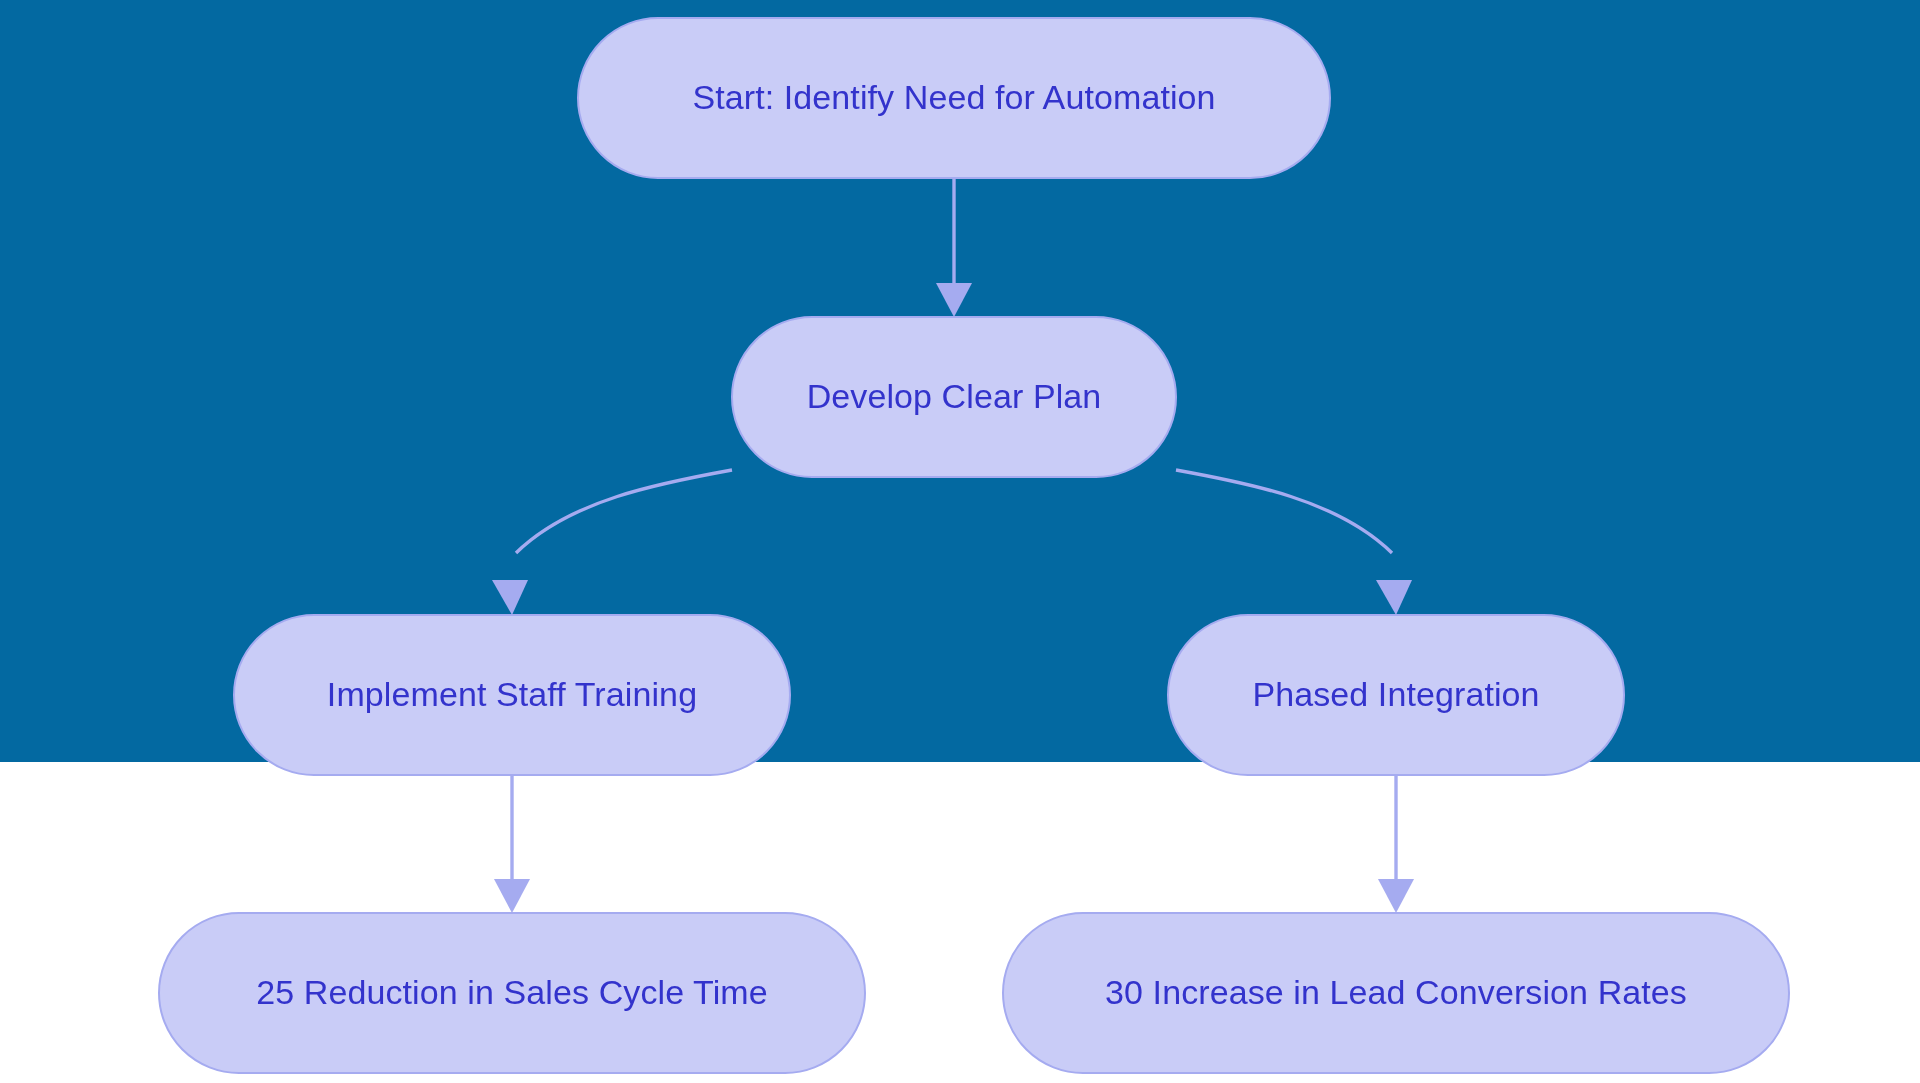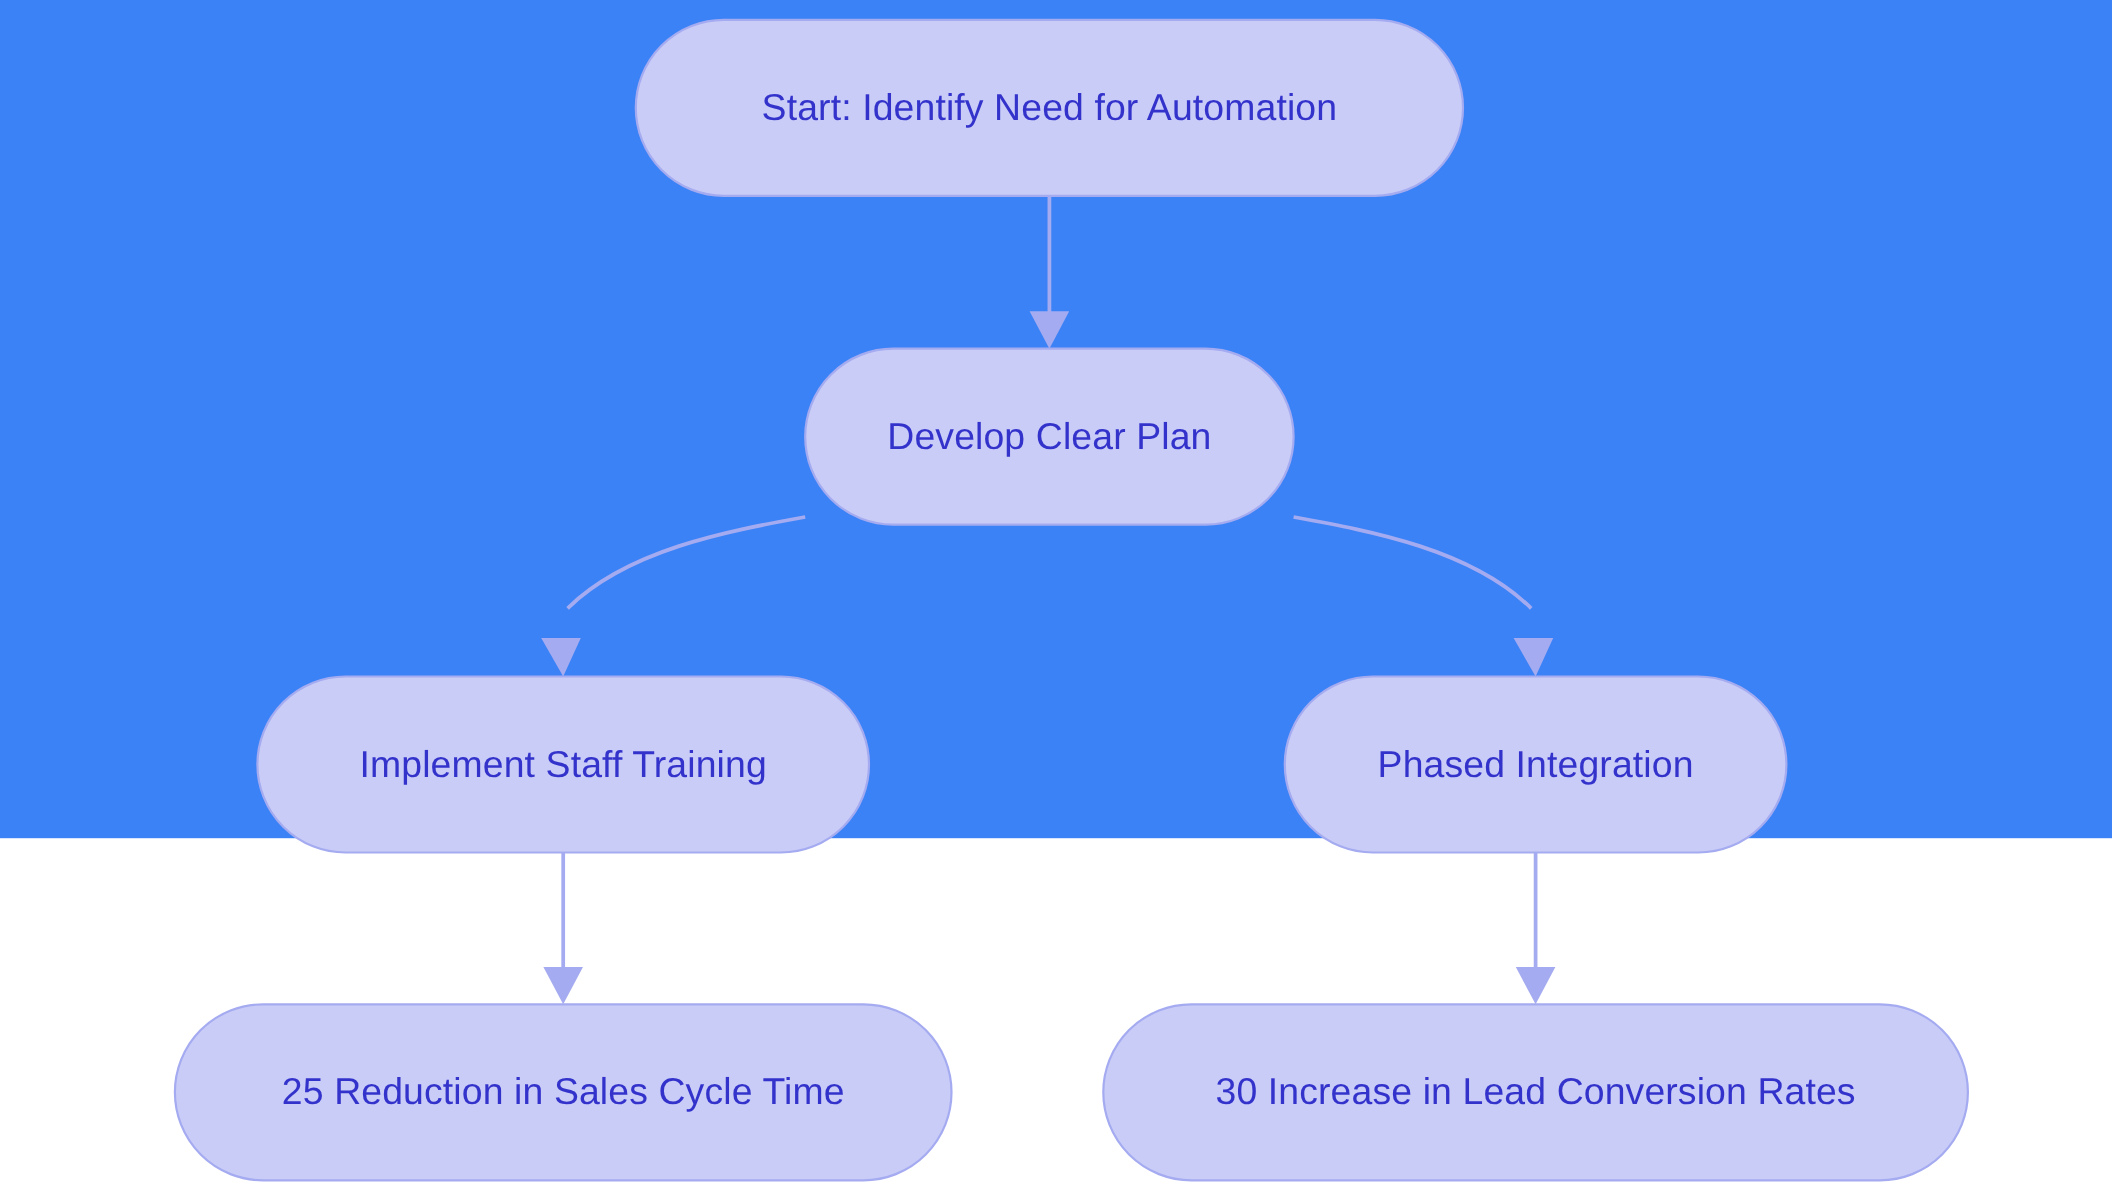--- a/index.html
+++ b/index.html
@@ -11,21 +11,21 @@
   body {
     width: 1920px;
     height: 1083px;
     overflow: hidden;
     font-family: "Liberation Sans", "DejaVu Sans", sans-serif;
   }
   #flowchart-root {
     position: relative;
     width: 1920px;
     height: 762px;
-    background: #3b82f6;
+    background: #0369a1;
   }
   svg#flow-svg {
     display: block;
     width: 1920px;
     height: 1083px;
   }
   .node-shape {
     fill: #c9ccf7;
     stroke: #a5abf0;
     stroke-width: 2;

